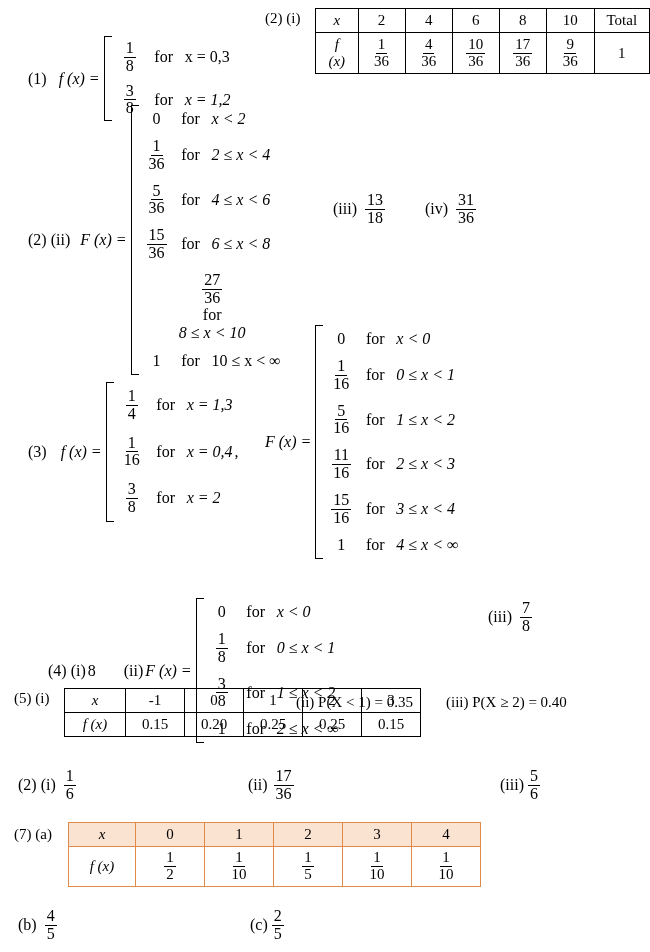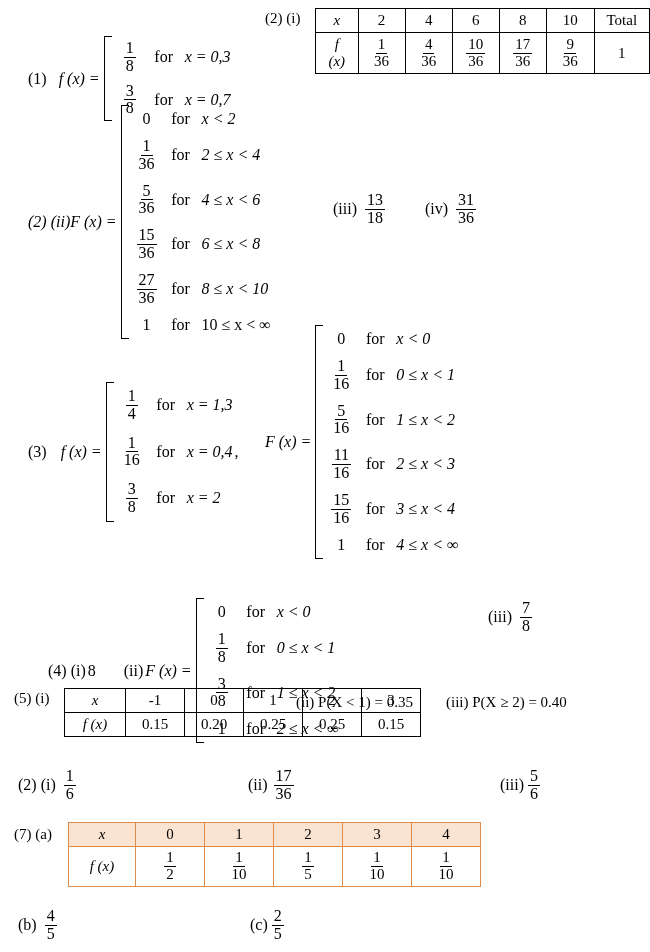--- a/index.html
+++ b/index.html
@@ -54,31 +54,31 @@
       <span class="brace"></span>
       <span class="rows">
         <span class="row" style="padding:4px 0;">
           <span class="val">
               <span class="frac">
                 <span class="num">1</span>
                 <span class="den">8</span>
               </span>
             </span>
           <span class="kw">for</span>
-          <span class="cond v" style="font-style:italic;">x = 0,3</span>
+          <span class="cond v" style="">x = 0,3</span>
         </span>
         <span class="row" style="padding:4px 0;">
           <span class="val">
               <span class="frac">
                 <span class="num">3</span>
                 <span class="den">8</span>
               </span>
             </span>
           <span class="kw">for</span>
-          <span class="cond v" style="font-style:italic;">x = 0,7</span>
+          <span class="cond v" style="font-style:italic;">x = 1,2</span>
         </span>
       </span>
     </span>
   </div>
 
   <div class="abs" style="left:265px;top:10px;font-size:15px;">(2) (i)</div>
   <table class="grid abs" style="left:315px;top:8px;">
     <tbody>
         <tr>
       <td class="cellpad fx" style="width:44px;">x</td>
@@ -110,21 +110,21 @@
       <td class="cellpad"><span class="frac">
               <span class="num">9</span>
               <span class="den">36</span>
             </span></td>
       <td class="cellpad">1</td>
     </tr>
   </tbody>
     </table>
 
   <div class="abs eq" style="left:28px;top:105px;font-size:16px;">
-    <span style="font-style:italic;">(2)  (ii)</span>
+    <span style="margin-right:10px;">(2)  (ii)</span>
     <span style="font-style:italic;margin-right:4px;">F (x) =</span>
     <span class="pw">
       <span class="brace"></span>
       <span class="rows">
         <span class="row" style="padding:5px 0;">
           <span class="val">0</span>
           <span class="kw">for</span>
           <span class="cond" style="font-style:italic;">x &lt; 2</span>
         </span>
         <span class="row" style="padding:5px 0;">
@@ -150,21 +150,21 @@
         <span class="row" style="padding:5px 0;">
           <span class="val">
               <span class="frac">
                 <span class="num">15</span>
                 <span class="den">36</span>
               </span>
             </span>
           <span class="kw">for</span>
           <span class="cond" style="font-style:italic;">6 ≤ x &lt; 8</span>
         </span>
-        <span class="row" style="padding:5px 0;">
+        <span class="row" style="padding:5px 0;flex-direction:column;">
           <span class="val">
               <span class="frac">
                 <span class="num">27</span>
                 <span class="den">36</span>
               </span>
             </span>
           <span class="kw">for</span>
           <span class="cond" style="font-style:italic;">8 ≤ x &lt; 10</span>
         </span>
         <span class="row" style="padding:5px 0;">

